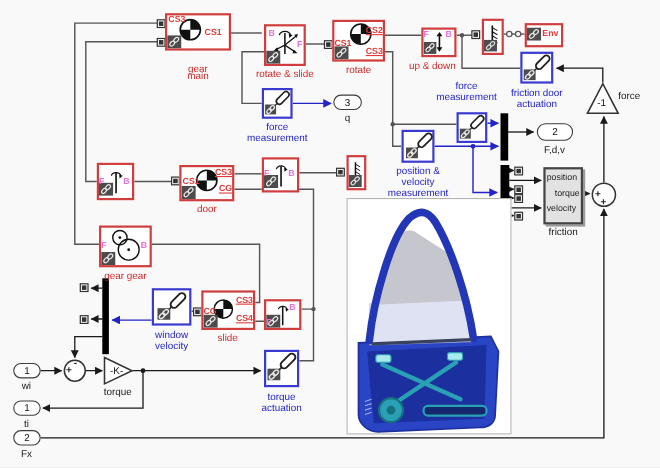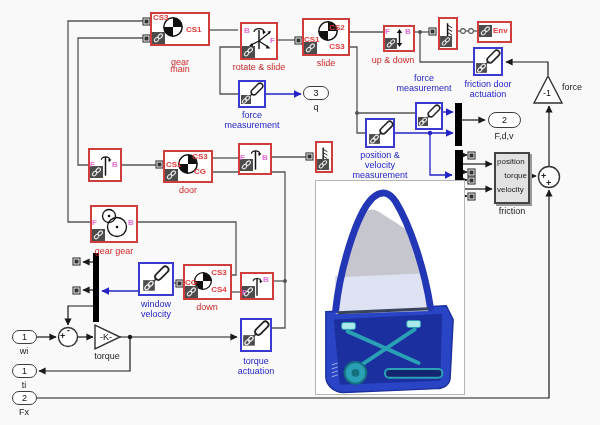--- a/index.html
+++ b/index.html
@@ -8,21 +8,21 @@
   .wires{position:absolute;left:0;top:0;z-index:1;}
   .blk{position:absolute;background:#fff;border:2px solid #cf3d3d;box-sizing:border-box;z-index:2;}
   .blk.blue{border-color:#3a3ad0;}
   .blk.gray{border-color:#444;background:#e2e2e2;box-shadow:2px 2px 0 #9a9a9a;}
   .icon{position:absolute;z-index:3;}
   .lbl{position:absolute;z-index:4;font-size:9px;line-height:10px;color:#cc2a2a;text-align:center;white-space:nowrap;}
   .lbl.blue{color:#2424c8;}
   .lbl.black{color:#1a1a1a;}
   .plbl{position:absolute;z-index:4;font-size:8px;font-weight:bold;color:#e23a3a;white-space:nowrap;}
   .plbl.pink{color:#e56fd8;}
-  .plbl.right{text-align:center;width:22px;}
+  .plbl.right{text-align:right;width:22px;text-decoration:underline;}
   .oval{position:absolute;z-index:3;background:#fff;border:1.4px solid #3d3d3d;border-radius:8px;
         display:flex;align-items:center;justify-content:center;font-size:9px;color:#111;box-sizing:border-box;}
   .inner{position:absolute;z-index:4;font-size:8px;color:#222;white-space:nowrap;text-align:right;}
   .sign{position:absolute;z-index:4;font-size:9px;font-weight:bold;color:#222;}
   .gaintxt{position:absolute;z-index:4;font-size:9px;color:#111;text-align:center;}
   .imgpanel{position:absolute;left:315px;top:180px;width:150px;height:215px;background:#fff;
             border:1px solid #b5b5b5;z-index:2;box-sizing:border-box;}
 </style>
 </head>
 <body>
@@ -353,39 +353,39 @@
 <div class="oval" style="left:12px;top:364px;width:25px;height:14px">
       <span>1</span>
     </div>
 <div class="oval" style="left:12px;top:391px;width:25px;height:14px">
       <span>2</span>
     </div>
 
 <div class="lbl" style="left:140px;top:64px;width:80px">main</div>
 <div class="lbl" style="left:140px;top:57px;width:80px">gear</div>
 <div class="lbl" style="left:219px;top:62px;width:80px">rotate &amp; slide</div>
-<div class="lbl" style="left:286px;top:58px;width:80px">slide</div>
+<div class="lbl" style="left:286px;top:58px;width:80px">rotate</div>
 <div class="lbl" style="left:353px;top:55px;width:80px">up &amp; down</div>
 <div class="plbl" style="left:493px;top:26px">Env</div>
 <div class="lbl blue" style="left:448px;top:79px;width:80px">friction door</div>
 <div class="lbl blue" style="left:448px;top:89px;width:80px">actuation</div>
 <div class="lbl black" style="left:562px;top:82px;width:30px;text-align:left">force</div>
 <div class="gaintxt" style="left:535px;top:88px;width:24px">-1</div>
 <div class="lbl blue" style="left:212px;top:110px;width:80px">force</div>
 <div class="lbl blue" style="left:212px;top:120px;width:80px">measurement</div>
 <div class="lbl blue" style="left:384px;top:73px;width:80px">force</div>
 <div class="lbl blue" style="left:384px;top:83px;width:80px">measurement</div>
 <div class="lbl blue" style="left:340px;top:150px;width:80px">position &amp;</div>
 <div class="lbl blue" style="left:340px;top:160px;width:80px">velocity</div>
 <div class="lbl blue" style="left:340px;top:170px;width:80px">measurement</div>
 <div class="lbl" style="left:148px;top:185px;width:80px">door</div>
 <div class="lbl" style="left:74px;top:246px;width:80px">gear gear</div>
 <div class="lbl blue" style="left:116px;top:299px;width:80px">window</div>
 <div class="lbl blue" style="left:116px;top:309px;width:80px">velocity</div>
-<div class="lbl" style="left:167px;top:302px;width:80px">down</div>
+<div class="lbl" style="left:167px;top:302px;width:80px">slide</div>
 <div class="lbl black" style="left:482px;top:206px;width:60px">friction</div>
 <div class="gaintxt" style="left:95px;top:332px;width:22px">-K-</div>
 <div class="lbl black" style="left:77px;top:351px;width:60px">torque</div>
 <div class="lbl blue" style="left:216px;top:356px;width:80px">torque</div>
 <div class="lbl blue" style="left:216px;top:366px;width:80px">actuation</div>
 <div class="lbl black" style="left:296px;top:102px;width:40px">q</div>
 <div class="lbl black" style="left:474px;top:131px;width:60px">F,d,v</div>
 <div class="lbl black" style="left:4px;top:346px;width:40px">wi</div>
 <div class="lbl black" style="left:4px;top:380px;width:40px">ti</div>
 <div class="lbl black" style="left:4px;top:407px;width:40px">Fx</div>

